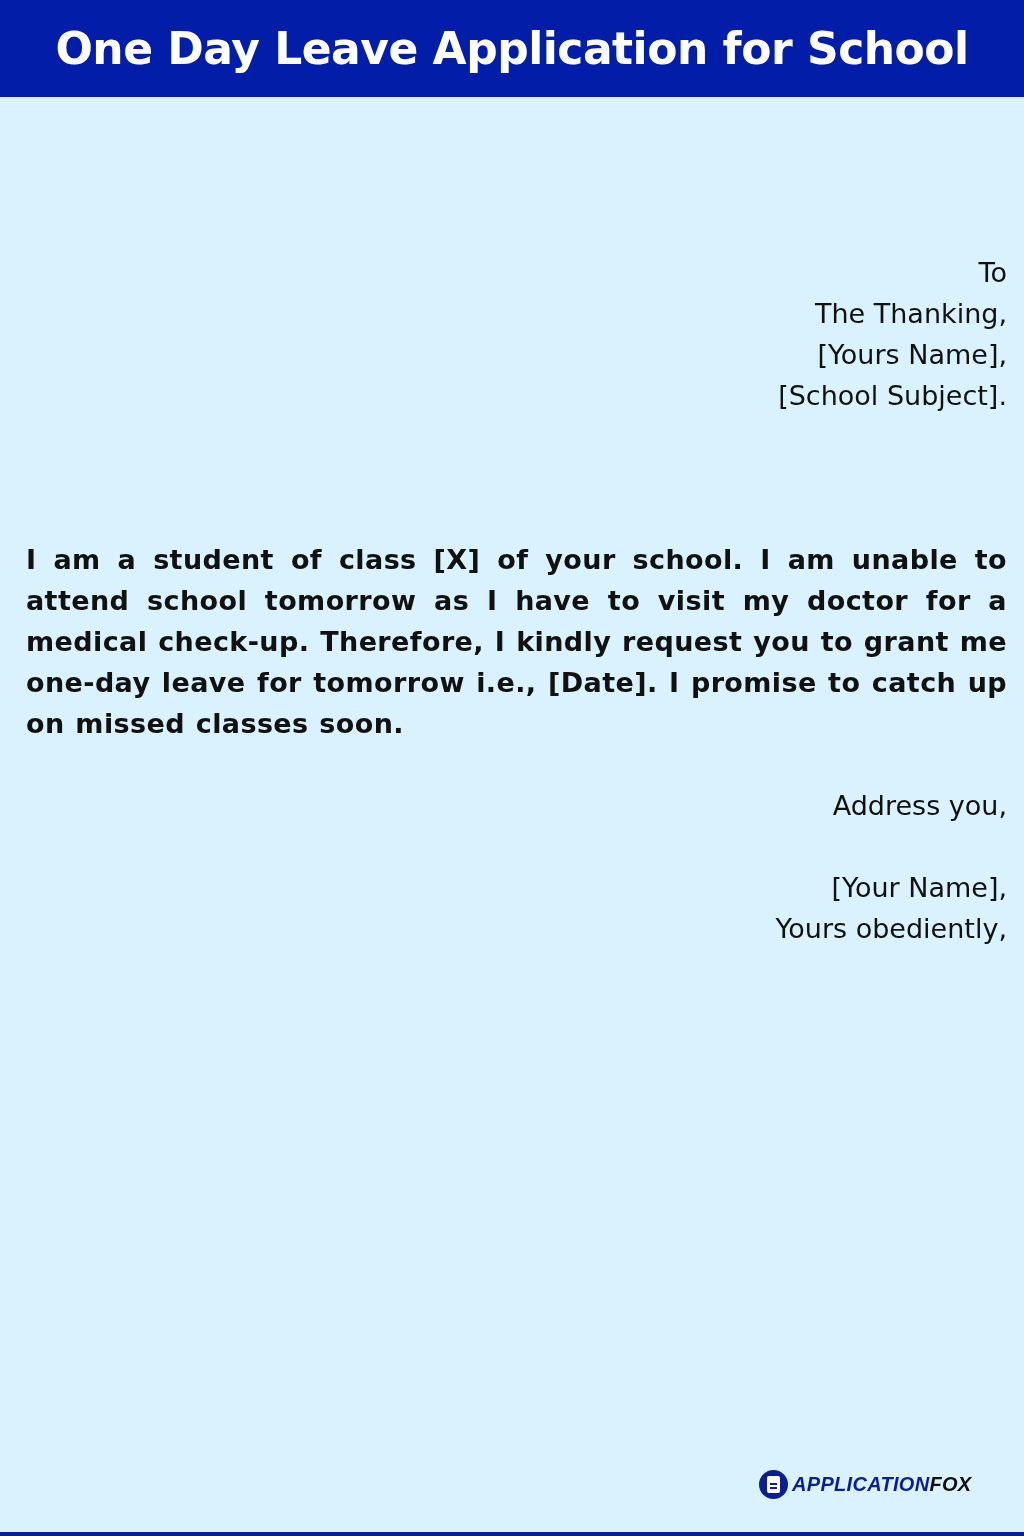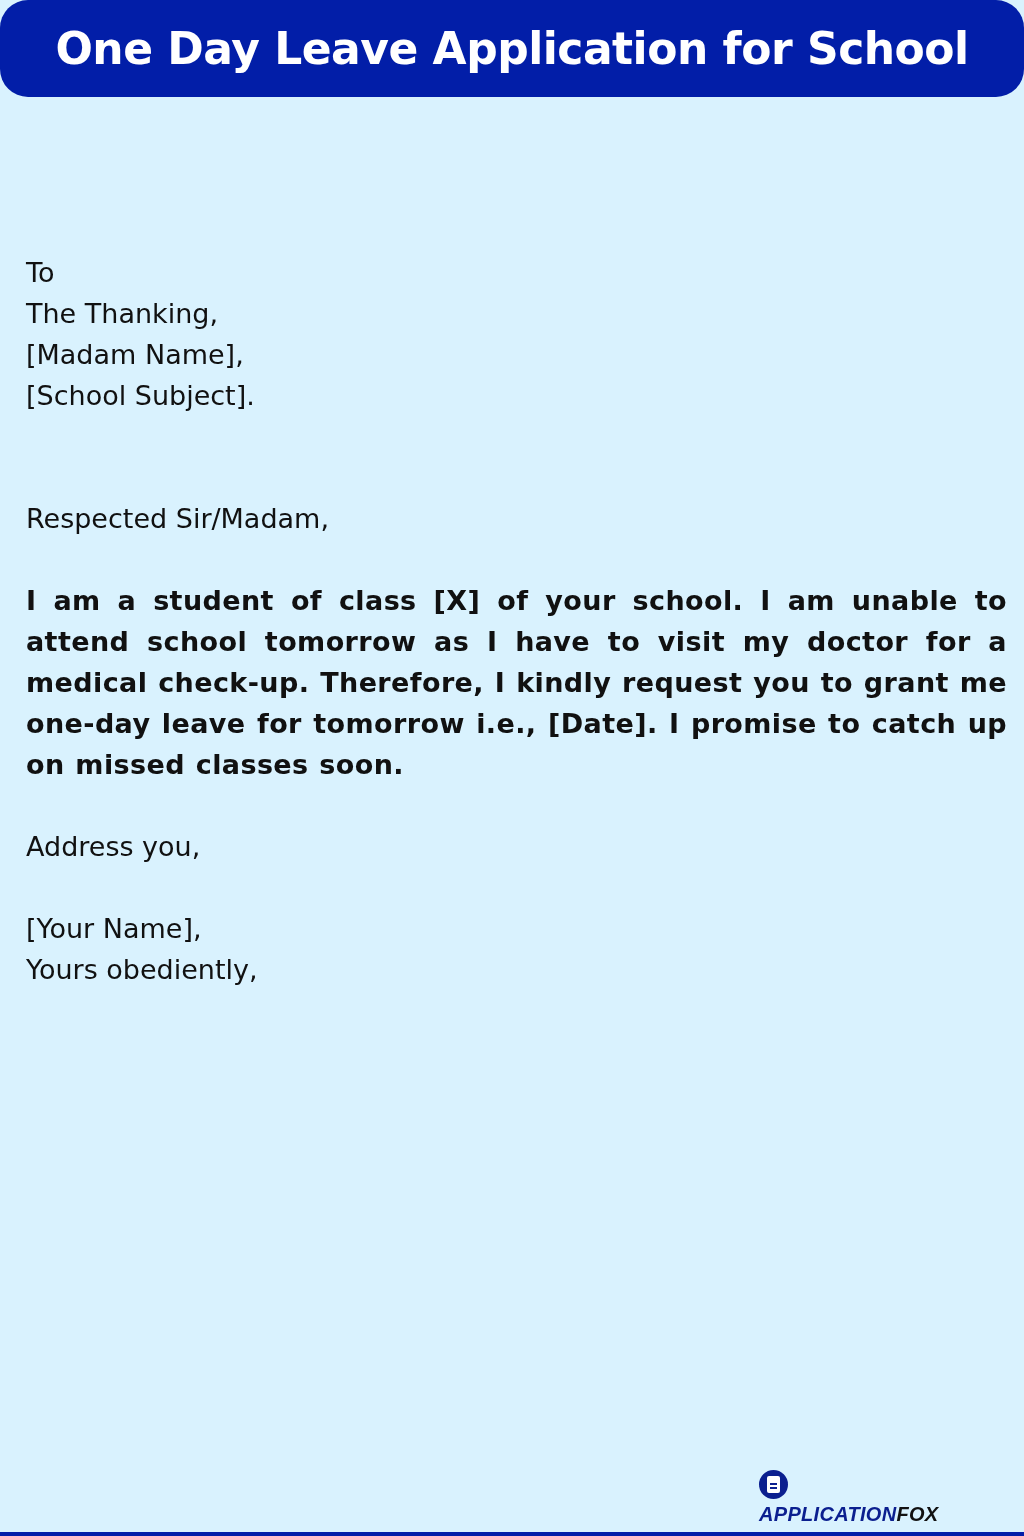--- a/index.html
+++ b/index.html
@@ -14,57 +14,56 @@
     }
     .header {
       position: absolute;
       left: 0; top: 0;
       width: 1024px;
       height: 97px;
       background: #021ea8;
       display: flex;
       align-items: center;
       justify-content: center;
-      border-radius: 28px;
     }
     .header-title {
       color: #ffffff;
       font-family: "DejaVu Sans", sans-serif;
       font-weight: bold;
       font-size: 44px;
       letter-spacing: -0.5px;
       white-space: nowrap;
     }
     .letter {
       position: absolute;
       left: 26px;
       top: 252px;
       width: 981px;
       font-family: "DejaVu Sans", sans-serif;
       font-size: 27px;
       line-height: 41px;
       color: #111111;
     }
-    .line { display: block; white-space: nowrap; }
+    .line { display: block; white-space: nowrap; text-align: right; }
     .gap { height: 41px; }
     .body-para {
       text-align: justify;
       text-align-last: left;
       white-space: normal;
       letter-spacing: 0.4px;
       word-spacing: 1px;
       font-weight: bold;
     }
     .brand {
       position: absolute;
       left: 759px;
       top: 1470px;
       display: flex;
+      align-items: center;
       gap: 4px;
-      flex-direction: column;
     }
     .brand-icon {
       width: 29px; height: 29px;
       border-radius: 50%;
       background: #0b1f8f;
       position: relative;
     }
     .brand-icon .doc {
       position: absolute;
       left: 8px; top: 6px;
@@ -101,25 +100,24 @@
 </head>
 <body>
 
 <div class="header">
   <span class="header-title">One Day Leave Application for School</span>
 </div>
 
 <div class="letter">
   <span class="line">To</span>
   <span class="line">The Thanking,</span>
-  <span class="line">[Madam Name],</span>
+  <span class="line">[Yours Name],</span>
   <span class="line">[School Subject].</span>
   <div class="gap"></div>
   <div class="gap"></div>
-  <span class="line">Respected Sir/Madam,</span>
   <div class="gap"></div>
   <div class="body-para">I am a student of class [X] of your school. I am unable to attend school tomorrow as I have to visit my doctor for a medical check-up. Therefore, I kindly request you to grant me one-day leave for tomorrow i.e., [Date]. I promise to catch up on missed classes soon.</div>
   <div class="gap"></div>
   <span class="line">Address you,</span>
   <div class="gap"></div>
   <span class="line">[Your Name],</span>
   <span class="line">Yours obediently,</span>
 </div>
 
 <div class="brand">

